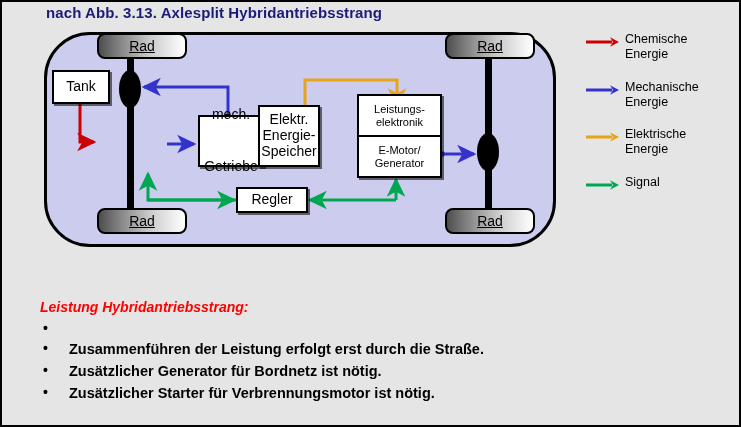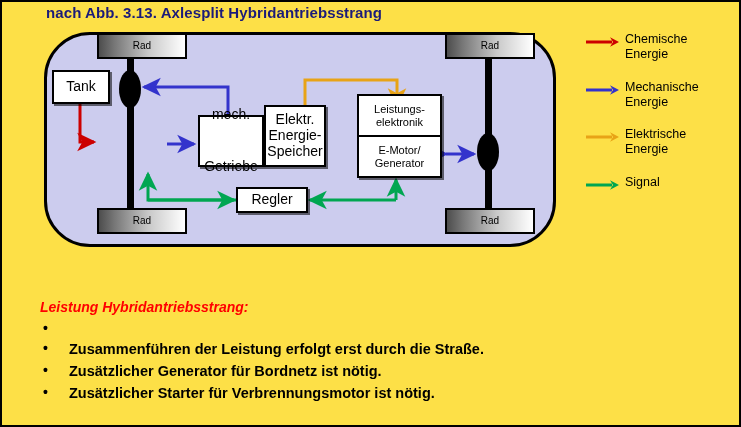--- a/index.html
+++ b/index.html
@@ -7,21 +7,21 @@
     padding: 0;
     background: #ffffff;
   }
   body {
     font-family: "Liberation Sans", sans-serif;
   }
   #page {
     position: relative;
     width: 741px;
     height: 427px;
-    background: #fde047;
+    background: #e5e5e5;
     box-sizing: border-box;
     border: 2px solid #000000;
     overflow: hidden;
   }
   
   #title {
     position: absolute;
     left: 44px;
     top: 2px;
     font-size: 15px;
@@ -54,29 +54,30 @@
     height: 38px;
     background: #000000;
     border-radius: 50%;
   }
   
   .wheel {
     position: absolute;
     width: 90px;
     height: 26px;
     border: 2px solid #000000;
-    border-radius: 0;
+    border-radius: 8px;
     background: linear-gradient(to right, #4d4d4d 0%, #777777 18%, #c9c9c9 58%, #ffffff 100%);
     box-sizing: border-box;
-    font-size: 10px;
+    font-size: 14px;
     color: #000000;
     display: flex;
     align-items: center;
     justify-content: center;
     line-height: 1;
+    text-decoration: underline;
   }
   
   .box {
     position: absolute;
     background: #ffffff;
     border: 2px solid #000000;
     box-sizing: border-box;
     font-size: 14px;
     color: #000000;
     display: flex;
@@ -235,21 +236,21 @@
   <div class="box" style="left:50px; top:68px; width:58px; height:34px;">
     <span>Tank</span>
   </div>
 
 
   <div class="box" style="left:196px; top:113px; width:66px; height:52px;gap:36px;">
     <span>mech.</span>
     <span>Getriebe</span>
   </div>
 
-  <div class="box" style="left:262px; top:103px; width:62px; height:62px;">
+  <div class="box" style="left:256px; top:103px; width:62px; height:62px;">
     <span>Elektr.</span>
     <span>Energie-</span>
     <span>Speicher</span>
   </div>
 
   <div class="stack" style="left:355px; top:92px; width:85px; height:84px;">
     <div class="top">
       <span>Leistungs-</span>
       <span>elektronik</span>
     </div>

